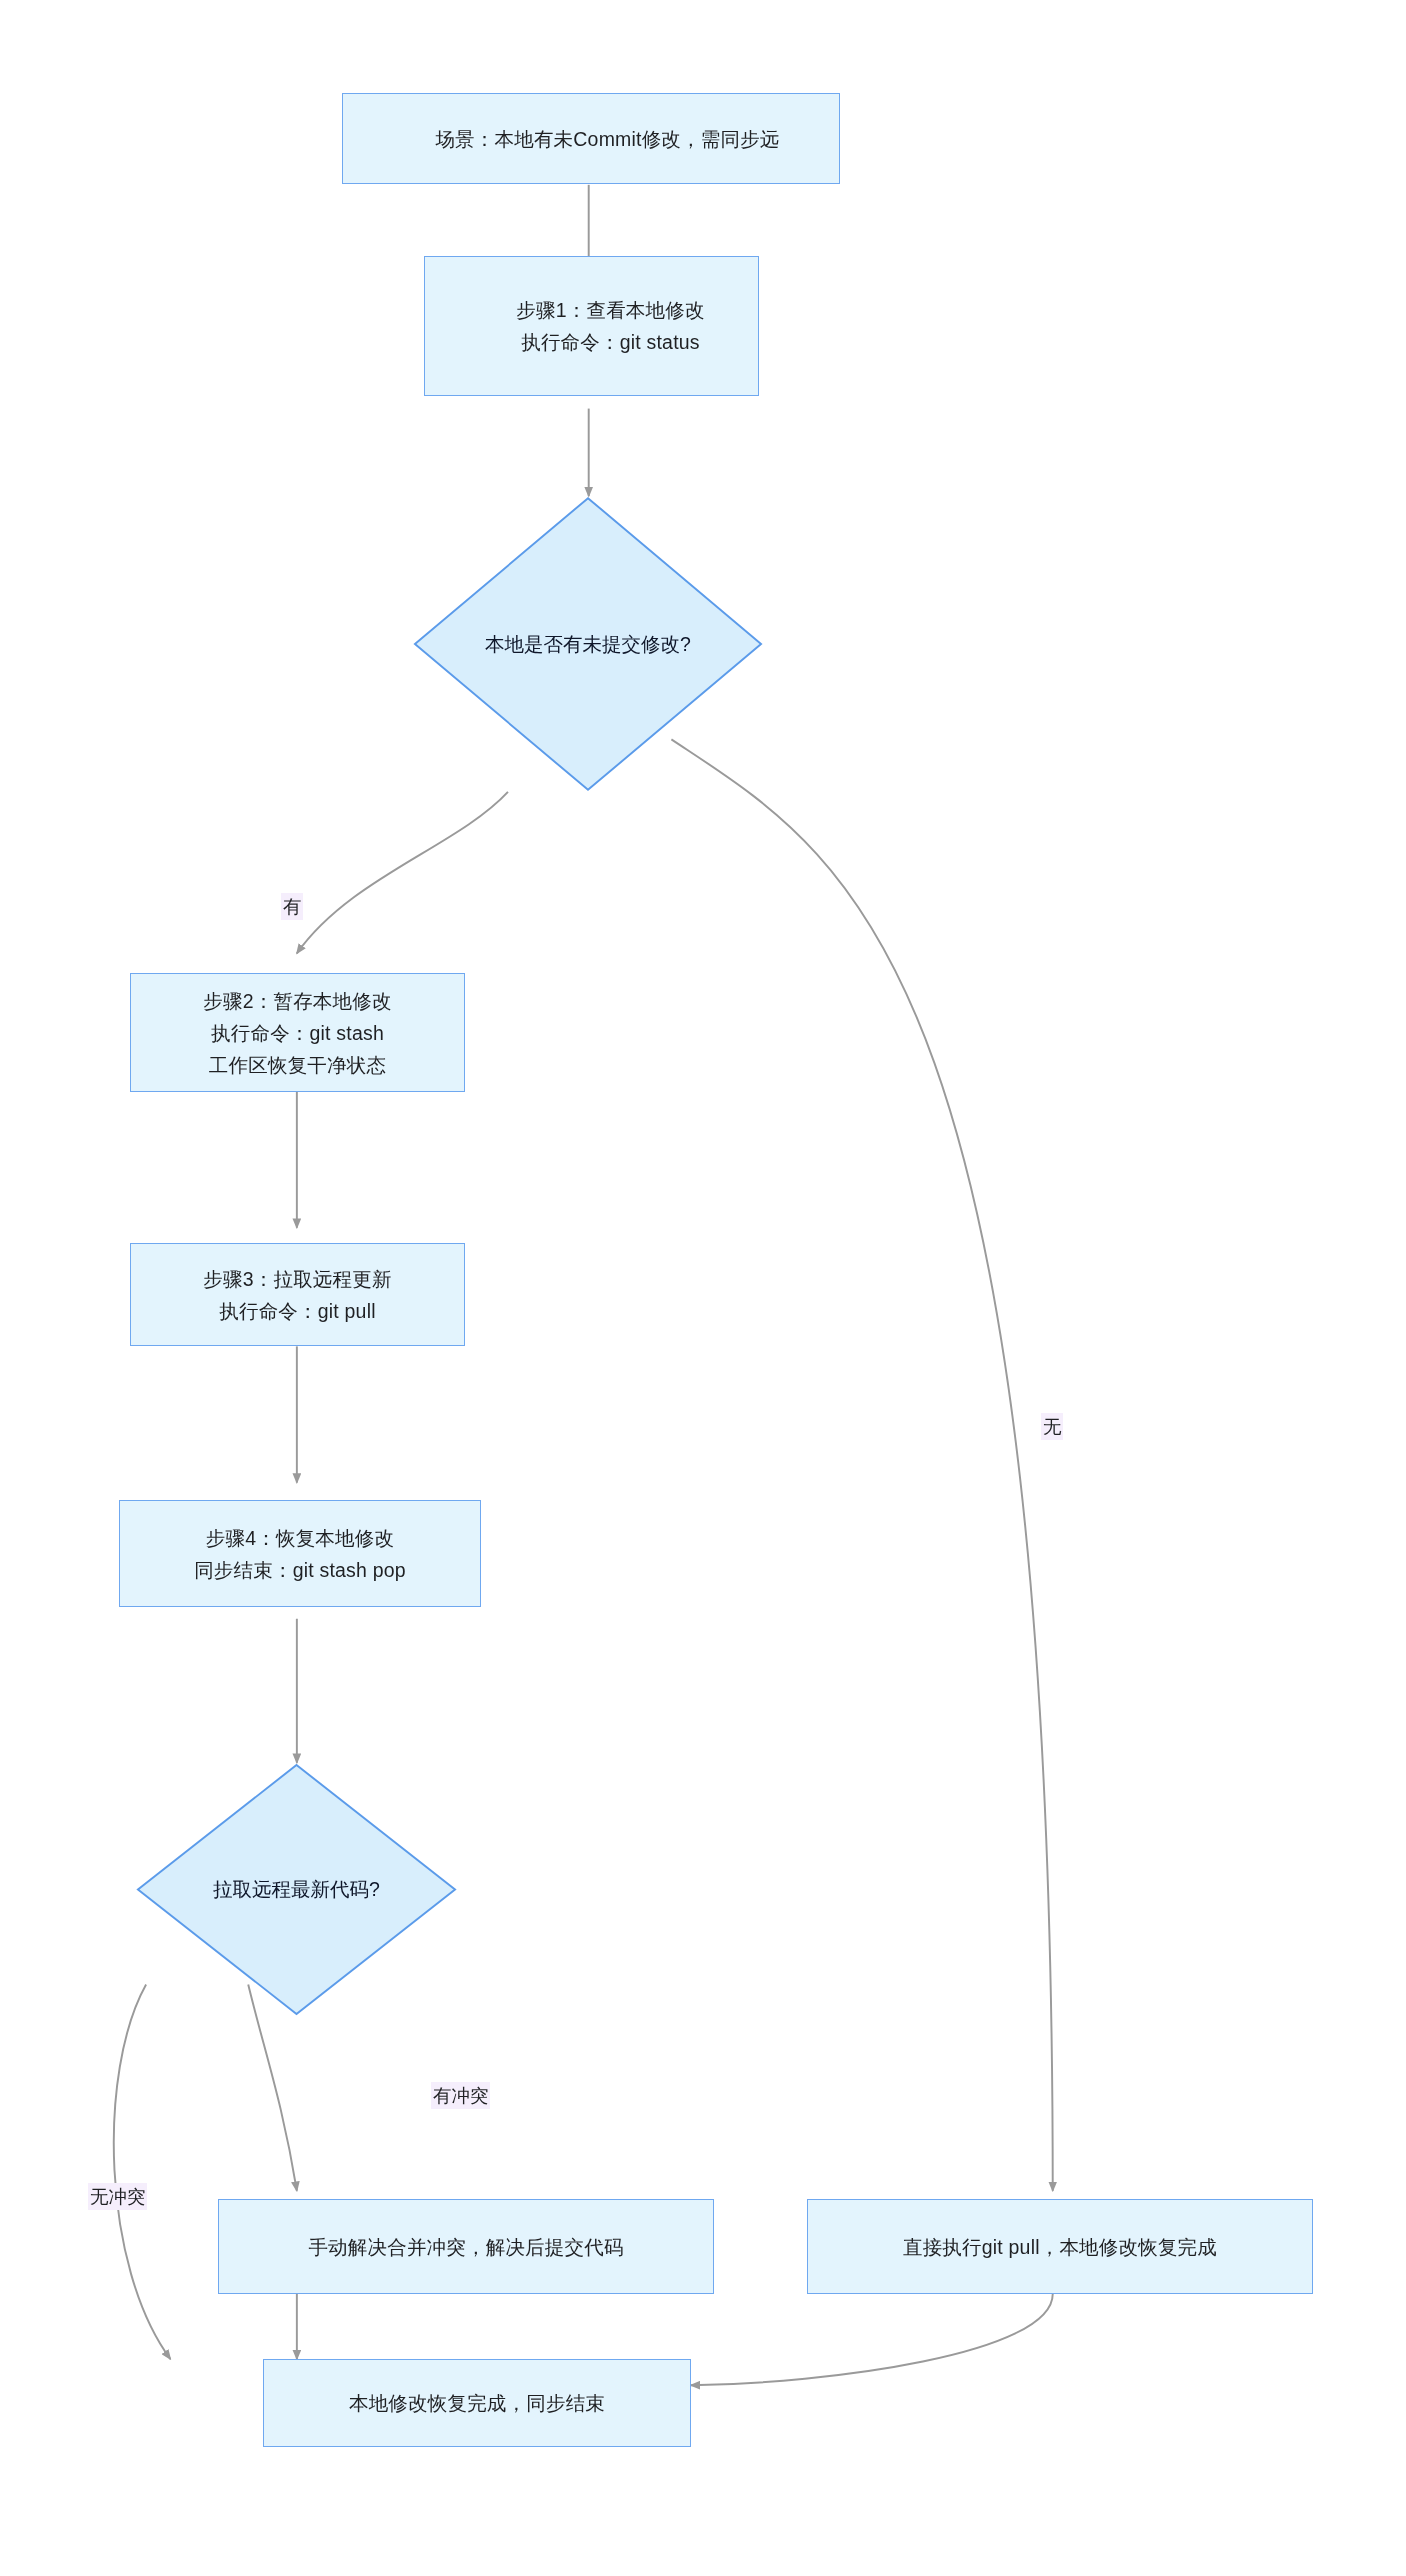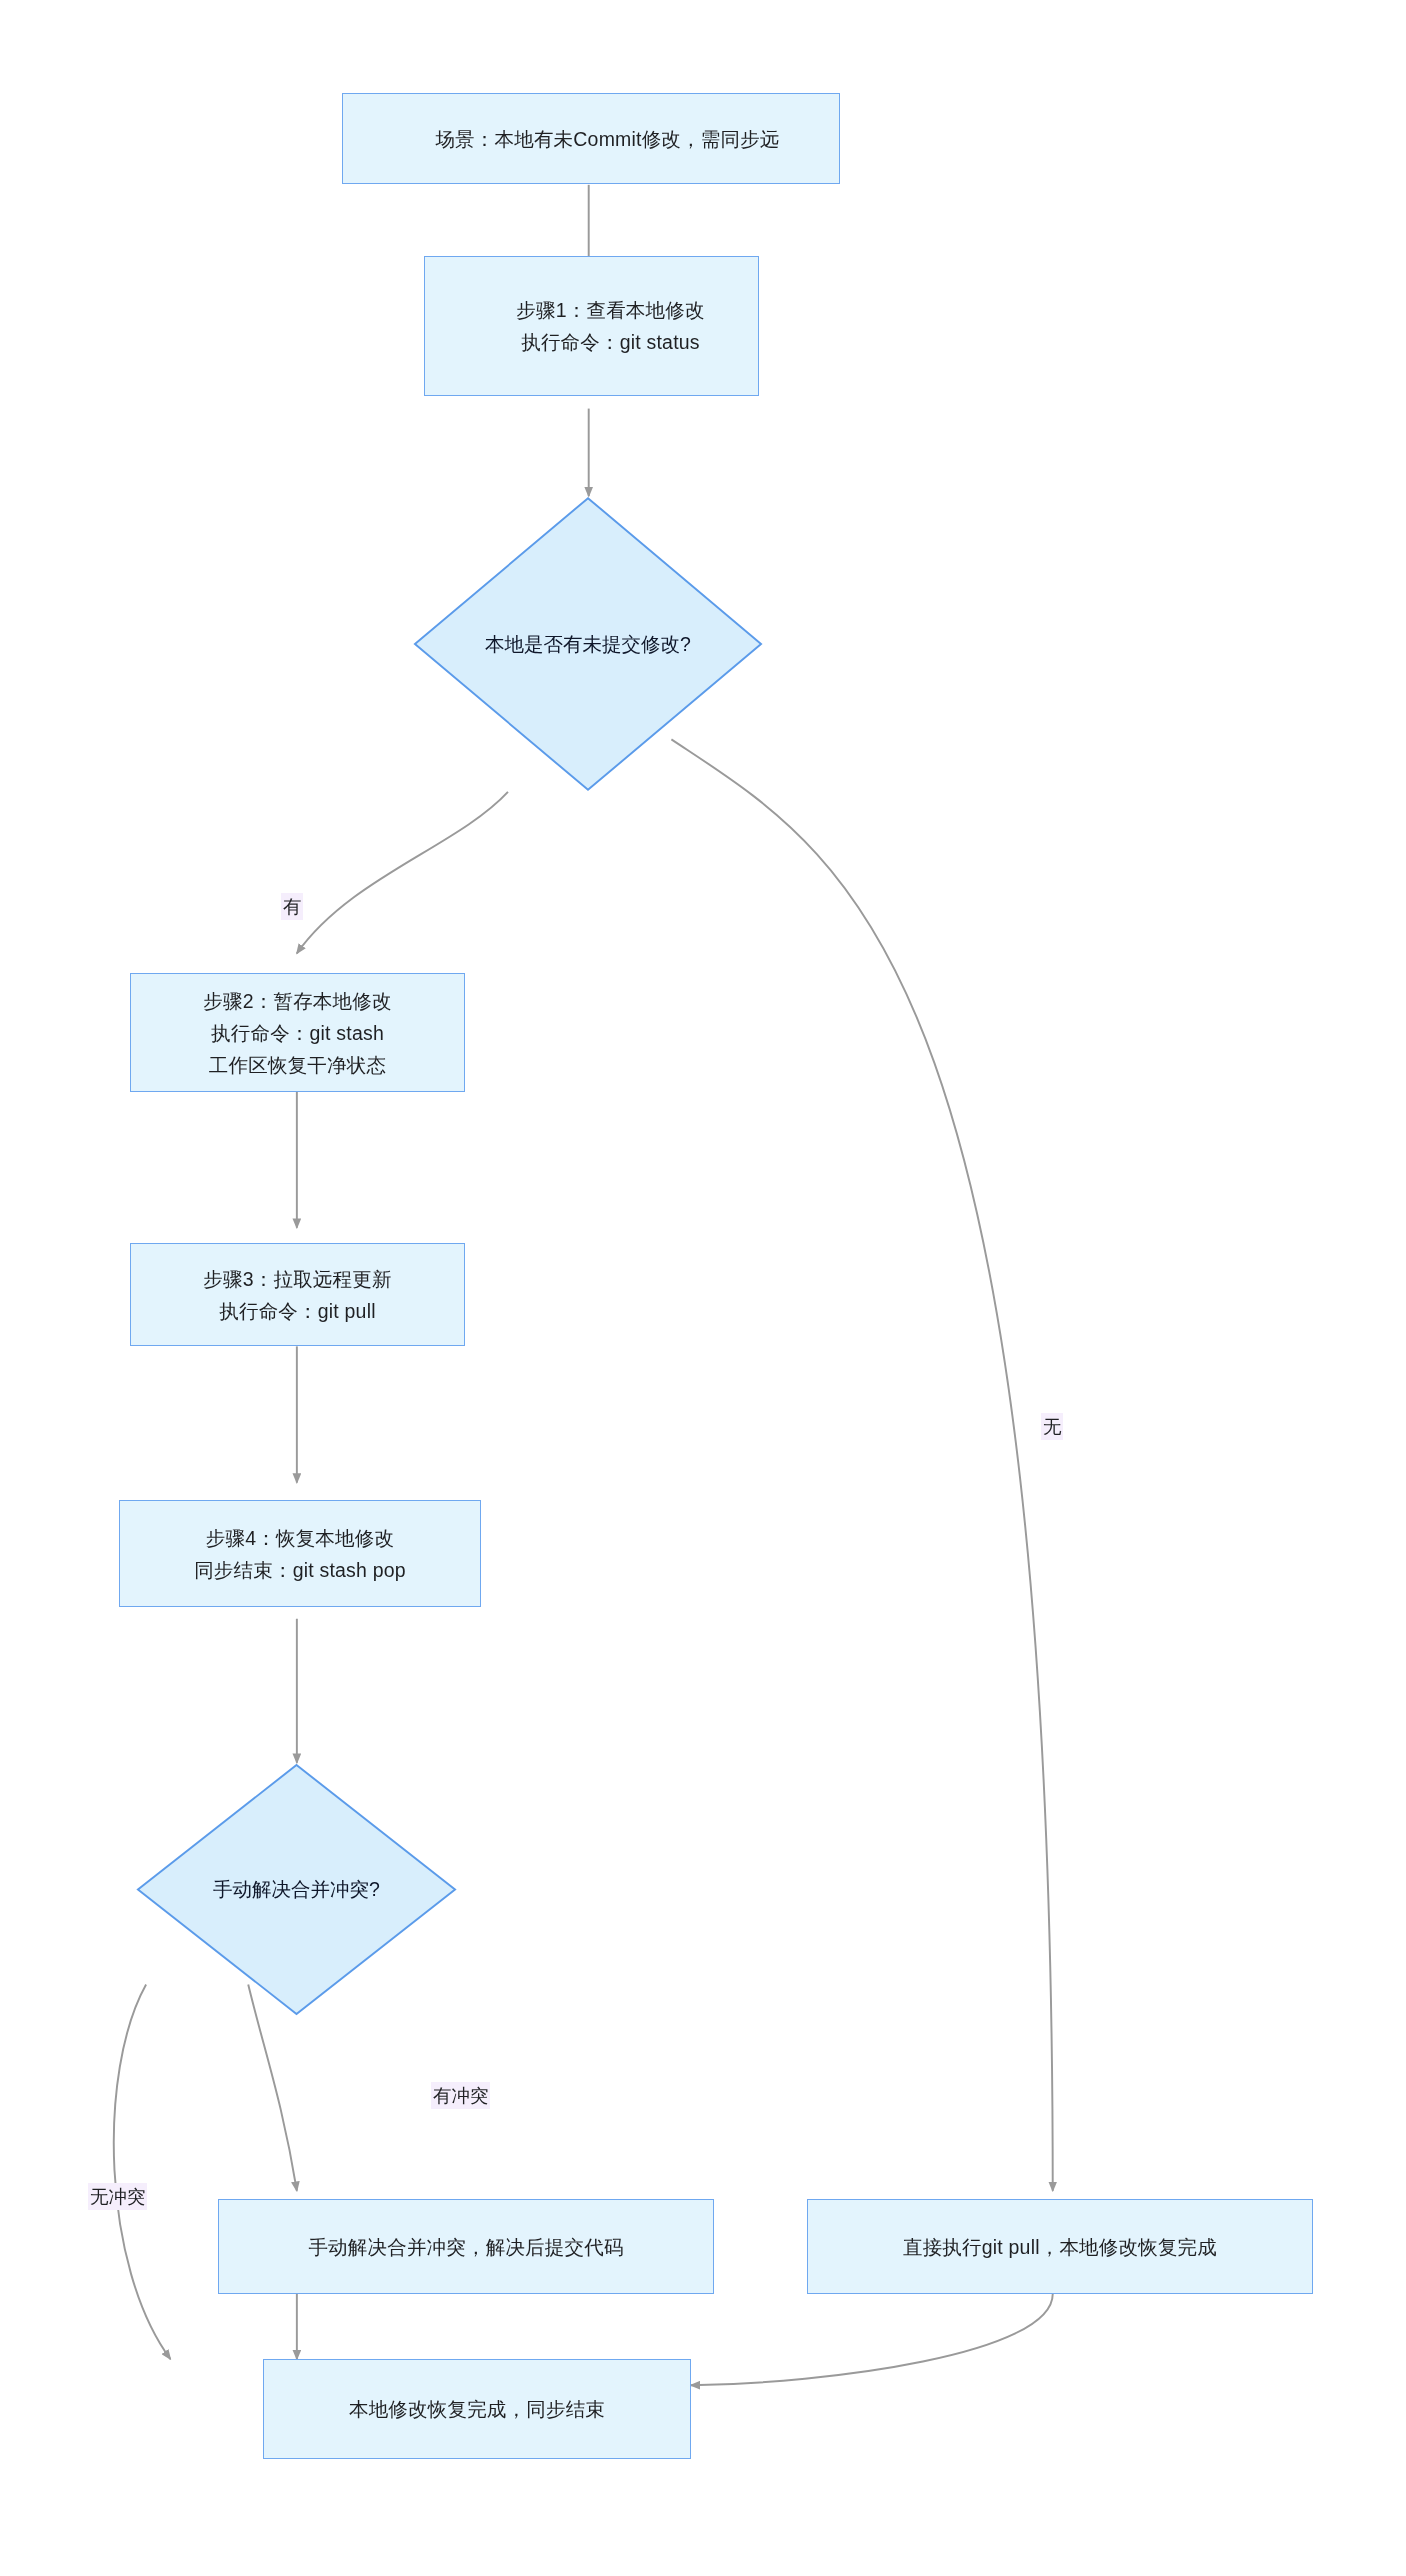--- a/index.html
+++ b/index.html
@@ -154,33 +154,33 @@
   <div class="node rect" style="left:119px; top:1500px; width:362px; height:107px;">
     <span class="label">步骤4：恢复本地修改
 同步结束：git stash pop</span>
   </div>
 
   <div class="diamond-wrap" style="left:136px; top:1763px; width:321px; height:253px;">
     <svg class="diamond-shape" width="321" height="253" viewBox="0 0 330 260" xmlns="http://www.w3.org/2000/svg">
       <polygon points="165,2 328,130 165,258 2,130" fill="#d8eefc" stroke="#5b9bea" stroke-width="2"></polygon>
     </svg>
     <div class="diamond-text">
-      <span class="label">手动解决合并冲突?</span>
+      <span class="label">拉取远程最新代码?</span>
     </div>
   </div>
 
   <div class="node rect" style="left:218px; top:2199px; width:496px; height:95px;">
     <span class="label">手动解决合并冲突，解决后提交代码</span>
   </div>
 
   <div class="node rect" style="left:807px; top:2199px; width:506px; height:95px;">
     <span class="label">直接执行git pull，本地修改恢复完成</span>
   </div>
 
-  <div class="node rect" style="left:263px; top:2359px; width:428px; height:100px;">
+  <div class="node rect" style="left:263px; top:2359px; width:428px; height:88px;">
     <span class="label">本地修改恢复完成，同步结束</span>
   </div>
 
   <div class="edge-label" style="left:281px; top:893px;">有</div>
 
   <div class="edge-label" style="left:1041px; top:1413px;">无</div>
 
   <div class="edge-label" style="left:431px; top:2082px;">有冲突</div>
 
   <div class="edge-label" style="left:88px; top:2183px;">无冲突</div>

